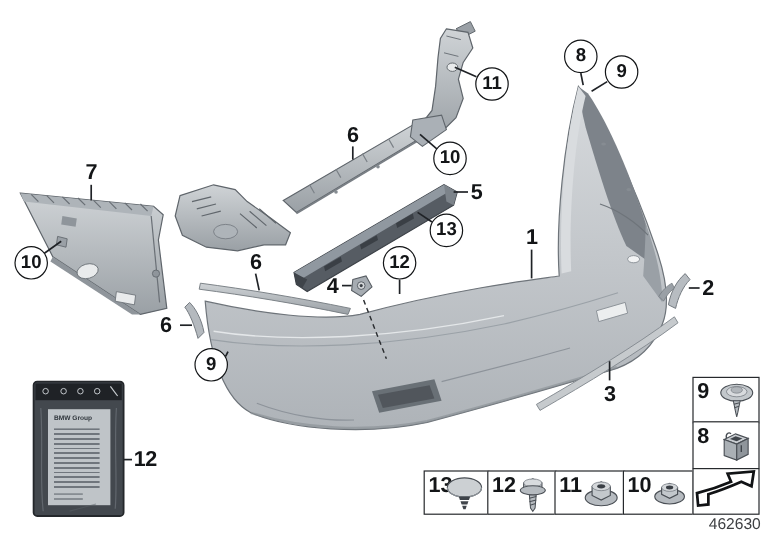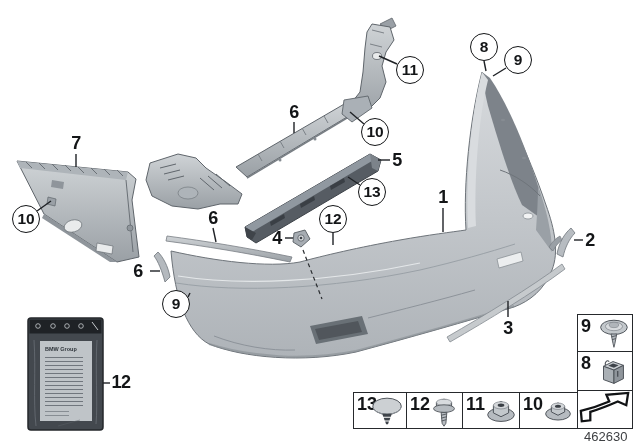--- a/index.html
+++ b/index.html
@@ -8,21 +8,21 @@
   .stage svg{display:block;}
   #art{position:absolute;left:0;top:0;}
   .co{position:absolute;color:#131517;font-weight:700;z-index:5;}
   .co.plain{font-size:18px;line-height:1;transform:translate(-50%,-50%);letter-spacing:-.5px;}
   .co.circled{width:28px;height:28px;border:1.8px solid #131517;border-radius:50%;
       box-sizing:border-box;background:#fff;display:flex;align-items:center;justify-content:center;
       font-size:15.5px;line-height:1;}
   .lbox{position:absolute;border:1.6px solid #26292c;background:#fff;box-sizing:border-box;z-index:4;}
   .lnum{position:absolute;left:3px;top:2px;font-size:18px;font-weight:700;color:#131517;line-height:1;}
   .licon{position:absolute;right:0;bottom:0;}
-  .pnum{position:absolute;left:584px;top:429px;width:50px;font-size:13px;color:#3e4043;z-index:4;}
+  .pnum{position:absolute;left:584px;top:429px;width:50px;text-align:right;font-size:13px;color:#3e4043;z-index:4;}
   .bagbrand{position:absolute;left:45px;top:346px;font-size:5.5px;font-weight:700;color:#2e343a;z-index:3;}
   .baglines{position:absolute;left:45px;top:357px;width:38px;height:50px;z-index:3;
       background:repeating-linear-gradient(to bottom,#70767d 0 1.5px,rgba(0,0,0,0) 1.5px 4px);}
   .bagfoot{position:absolute;left:45px;top:411px;width:24px;height:7px;z-index:3;
       background:repeating-linear-gradient(to bottom,#878d93 0 1.5px,rgba(0,0,0,0) 1.5px 4px);}
 </style>
 </head>
 <body>
 
 <div class="stage">

